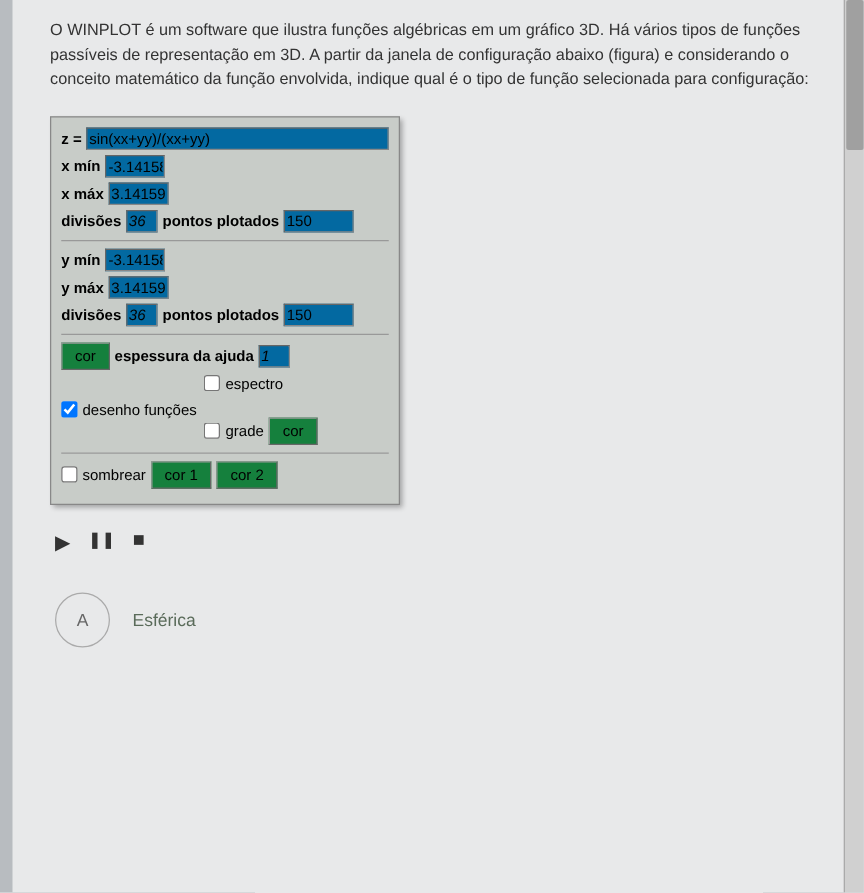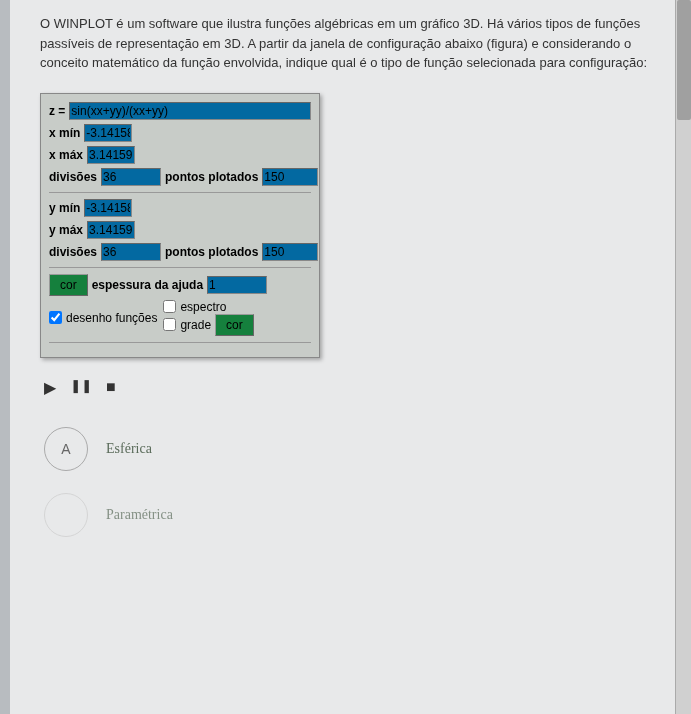--- a/index.html
+++ b/index.html
@@ -74,21 +74,21 @@
     border: 1px solid #888;
     border-top-color: #666;
     border-left-color: #666;
     background: #0369a1;
     padding: 2px 1px;
     font-size: 12px;
     height: 18px;
   }
   .field-wide { flex: 1; }
   .field-med { width: 48px; }
-  .field-small { width: 60px; }
+  .field-small { width: 25px; font-style: italic; }
   .field-pts { width: 56px; }
   .hr { border-top: 1px solid #999; margin: 6px 0; }
   .btn {
     background: #15803d;
     border: 1px solid #999;
     border-right-color: #666;
     border-bottom-color: #666;
     padding: 2px 10px;
     font-size: 12px;
     cursor: pointer;
@@ -138,21 +138,20 @@
     align-items: center;
     justify-content: center;
     font-size: 14px;
     color: #666;
     background: #e8e9ea;
     cursor: pointer;
   }
   .option-text {
     font-size: 14px;
     color: #5a6b5a;
-    font-family: Liberation Serif, serif;
   }
   .scrollbar {
     position: absolute;
     right: 0;
     top: 0;
     width: 16px;
     height: 100%;
     background: #d0d0d0;
     border-left: 1px solid #aaa;
   }
@@ -217,51 +216,53 @@
         <button class="btn">cor</button>
         <span class="lbl">espessura da ajuda</span>
         <input class="field field-small" value="1" style="">
       </div>
 
       <div class="section-grid">
         <div class="checkbox-row">
           <input type="checkbox" checked="" style="">
           <span>desenho funções</span>
         </div>
-        <div style="display:flex;flex-direction:column;gap:0;">
+        <div style="display:flex;flex-direction:column;gap:20px;">
           <div class="checkbox-row">
             <input type="checkbox" style="">
             <span>espectro</span>
           </div>
           <div class="checkbox-row">
             <input type="checkbox" style="">
             <span>grade</span>
             <button class="btn">cor</button>
           </div>
         </div>
       </div>
 
       <div class="hr"></div>
 
+      <div class="row">
+        <input type="checkbox" style="">
+        <span>sombrear</span>
+        <button class="btn">cor 1</button>
+        <button class="btn">cor 2</button>
+      </div>
 
     </div>
   </div>
 
   <div class="media-controls">
     <span class="media-btn">▶</span>
     <span class="media-btn" style="font-size:13px">❚❚</span>
     <span class="media-btn">■</span>
   </div>
 
   <div class="answer-option">
     <div class="option-circle">A</div>
     <div class="option-text">Esférica</div>
   </div>
 
-  <div class="answer-option" style="margin-top:22px;opacity:0.7">
-    <div class="option-circle" style="border-color:#ccc"></div>
-    <div class="option-text">Paramétrica</div>
-  </div>
 </div>
 
 <div class="scrollbar">
   <div class="scroll-thumb"></div>
 </div>
 
 </body></html>

